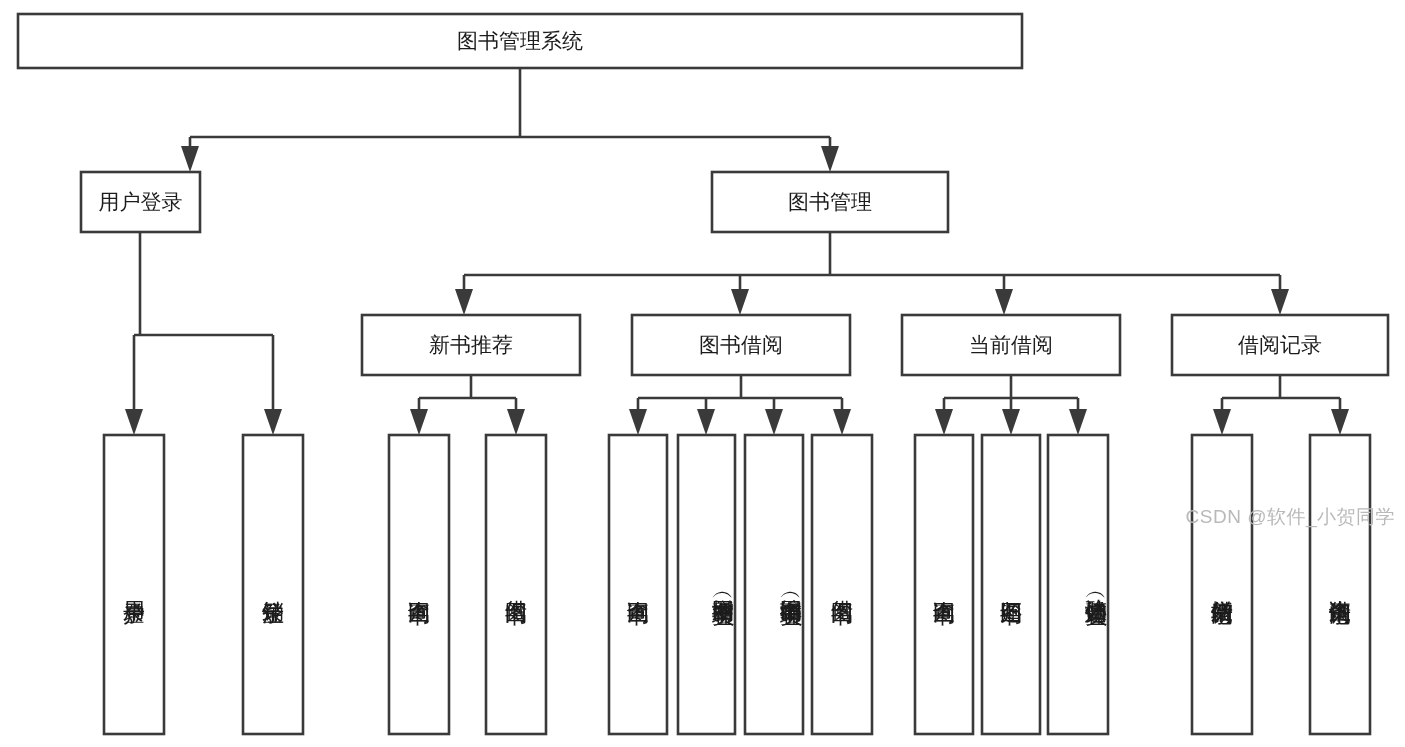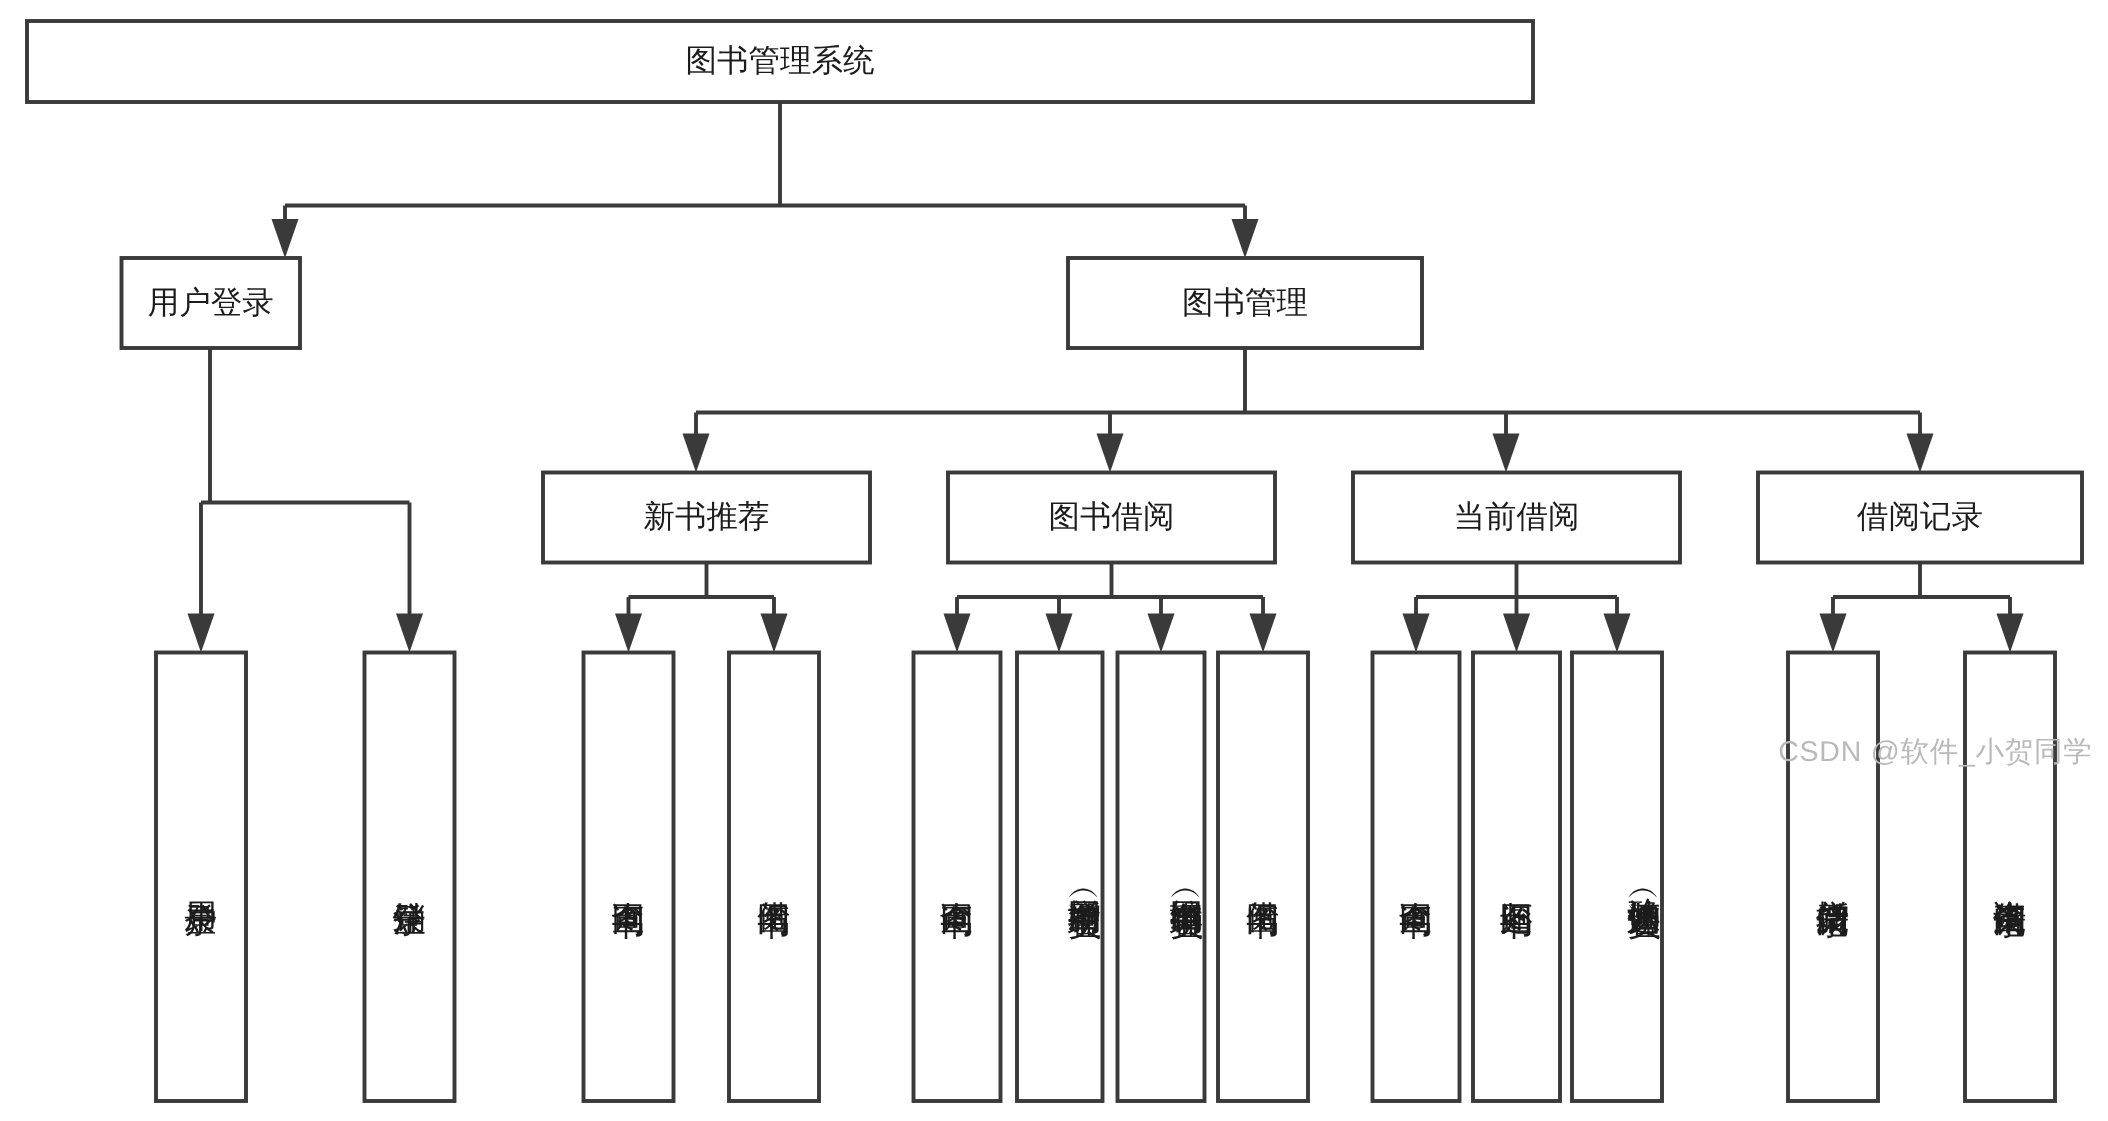--- a/index.html
+++ b/index.html
@@ -59,21 +59,21 @@
     font-size: 22px;
     line-height: 1.08;
     letter-spacing: 1px;
     color: #1c1c1c;
     white-space: nowrap;
     pointer-events: none;
   }
   .watermark {
     position: absolute;
     right: 10px;
-    bottom: 16px;
+    bottom: 0;
     font-family: "Liberation Sans", "DejaVu Sans", sans-serif;
     font-size: 19px;
     color: #b9b9b9;
     letter-spacing: 0.5px;
     white-space: nowrap;
   }
 </style>
 </head>
 <body>
 

